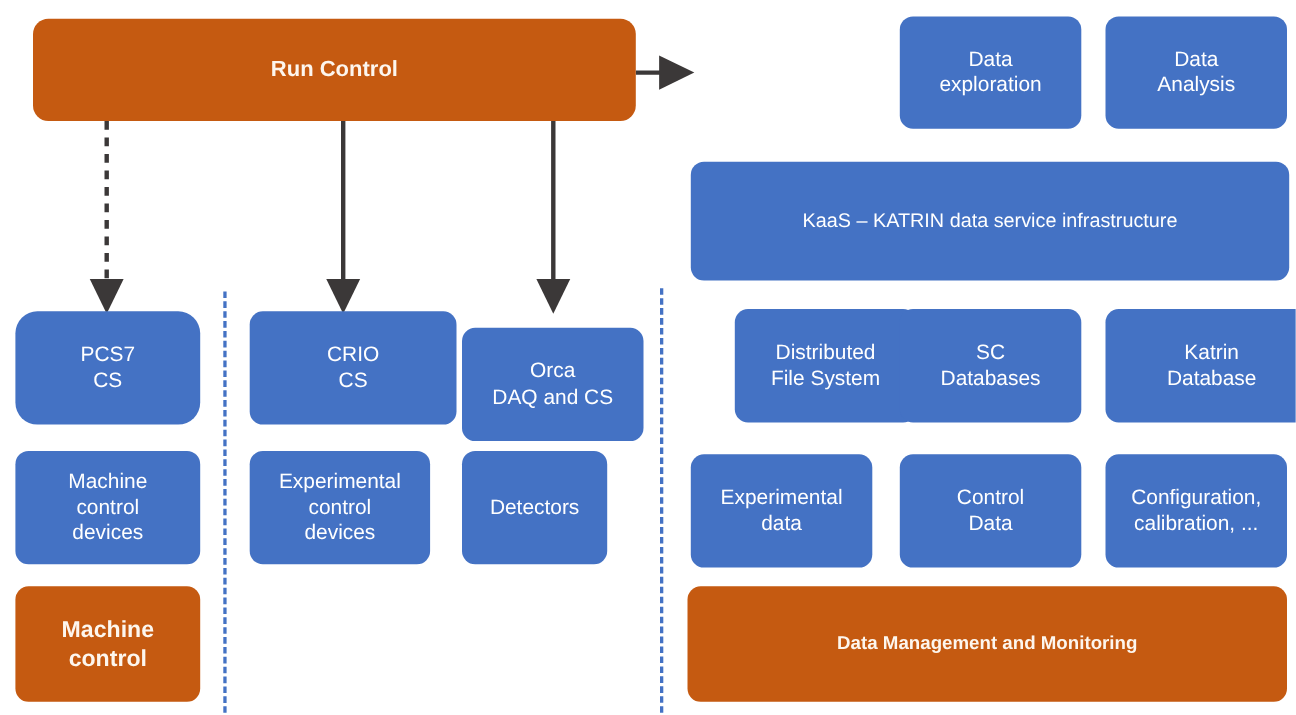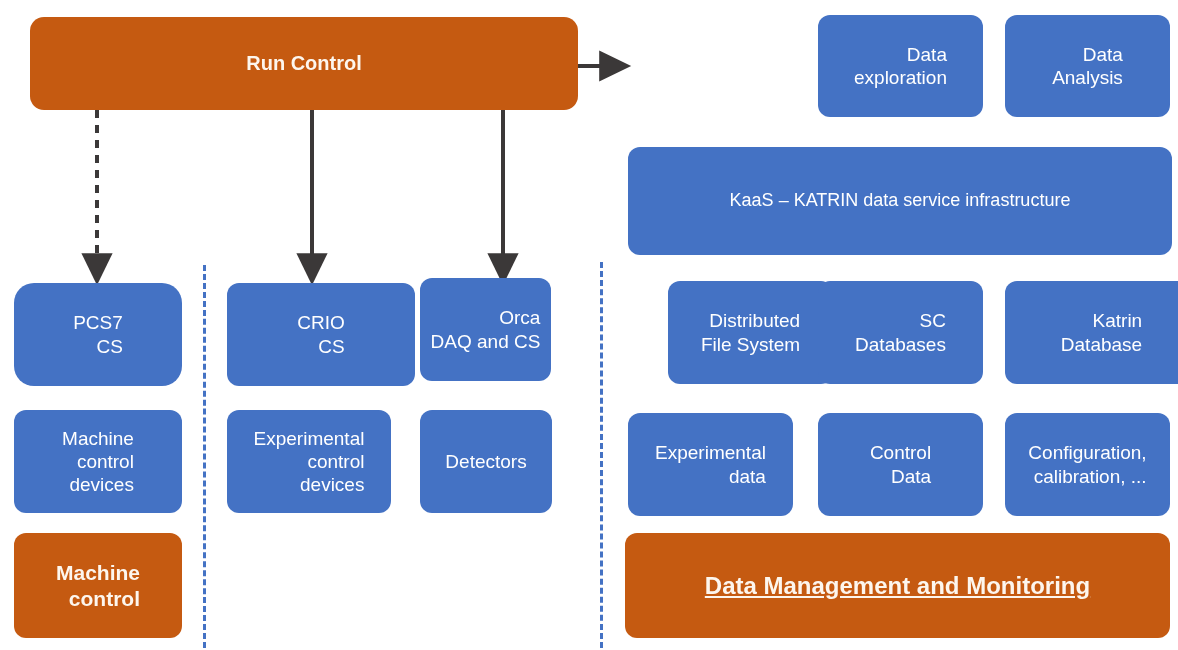--- a/index.html
+++ b/index.html
@@ -16,21 +16,21 @@
     height: 650px;
     background: #ffffff;
     overflow: hidden;
   }
   .node {
     position: absolute;
     box-sizing: border-box;
     display: flex;
     align-items: center;
     justify-content: center;
-    text-align: right;
+    text-align: center;
     color: #ffffff;
     border-radius: 12px;
     line-height: 1.22;
     padding: 4px 8px;
     white-space: pre-line;
   }
   .node.blue {
     background: #4472C4;
     font-size: 19px;
     font-weight: 400;
@@ -46,22 +46,21 @@
     font-weight: 700;
     border-radius: 14px;
   }
   .node.kaas {
     font-size: 18px;
   }
   .node.banner {
     font-size: 21px;
   }
   .node.banner-wide {
-    font-size: 24px;
-    text-decoration: underline;
+    font-size: 17px;
   }
 
   
   .vsep {
     position: absolute;
     width: 0;
     border-left: 3px dashed #4472C4;
   }
 
   
@@ -108,21 +107,21 @@
 Analysis</div>
 
   <div class="node blue kaas" style="left:628px; top:147px; width:544px; height:108px;">KaaS – KATRIN data service infrastructure</div>
 
   <div class="node blue" style="left:14px; top:283px; width:168px; height:103px;border-radius:20px;">PCS7
 CS</div>
 
   <div class="node blue" style="left:227px; top:283px; width:188px; height:103px;">CRIO
 CS</div>
 
-  <div class="node blue" style="left:420px; top:278px; width:131px; height:103px;">Orca
+  <div class="node blue" style="left:420px; top:298px; width:165px; height:103px;">Orca
 DAQ and CS</div>
 
   <div class="node blue" style="left:628px; top:281px; width:165px; height:103px;margin-left:40px;">Distributed
 File System</div>
 
   <div class="node blue" style="left:818px; top:281px; width:165px; height:103px;">SC
 Databases</div>
 
   <div class="node blue" style="left:1005px; top:281px; width:193px; height:103px;">Katrin
 Database</div>

